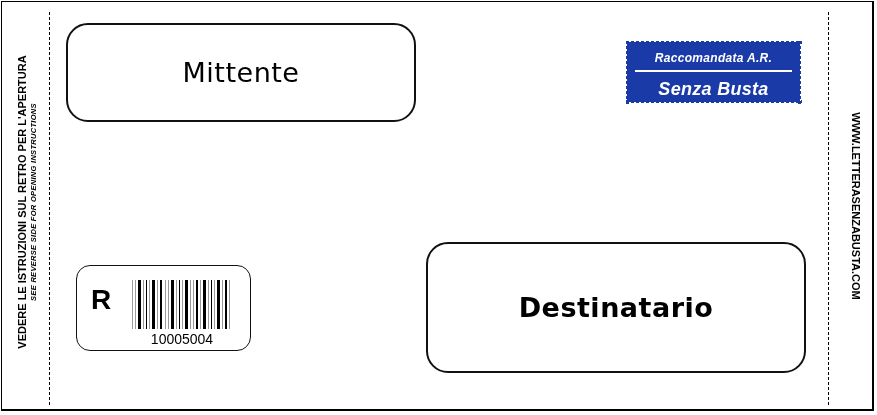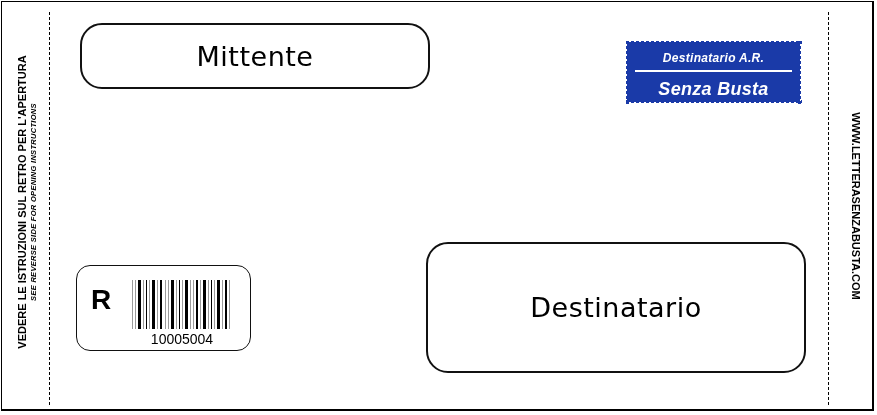--- a/index.html
+++ b/index.html
@@ -9,22 +9,22 @@
     .dash.left { left: 47px; }
     .dash.right { left: 826px; }
     .vtext-left { position: absolute; left: 4px; top: 0; width: 42px; height: 410px; }
     .vtext-left .inner { position: absolute; left: 21px; top: 200px; transform: translate(-50%, -50%) rotate(-90deg); white-space: nowrap; text-align: center; }
     .vtext-left .l1 { display: block; font-weight: bold; font-size: 11px; color: #000; line-height: 13px; }
     .vtext-left .l2 { display: block; font-weight: bold; font-style: italic; font-size: 7.5px; color: #000; line-height: 10px; letter-spacing: 0.3px; }
     .vtext-right { position: absolute; left: 835px; top: 0; width: 38px; height: 410px; }
     .vtext-right .inner { position: absolute; left: 19px; top: 204px; transform: translate(-50%, -50%) rotate(90deg); white-space: nowrap; font-weight: bold; font-size: 11px; color: #000; }
     .box { position: absolute; border: 2px solid #111; border-radius: 22px; background: #fff; box-sizing: border-box; display: flex; align-items: center; justify-content: center; }
     .box .label { font-family: "DejaVu Sans", sans-serif; font-size: 27px; color: #000; letter-spacing: 0.5px; }
-    .box.mittente { left: 80px; top: 23px; width: 350px; height: 66px; }
-    .box.destinatario { left: 426px; top: 242px; width: 380px; height: 131px; }
+    .box.mittente { left: 66px; top: 23px; width: 350px; height: 99px; }
+    .box.destinatario { left: 426px; top: 242px; width: 380px; height: 131px; font-weight: bold; }
     .stamp-wrap { position: absolute; left: 625px; top: 40px; width: 177px; height: 64px; }
     .stamp-bg { position: absolute; inset: 2px; background: #1a3aa8; }
     .stamp-edge { position: absolute; background: radial-gradient(circle, #1a3aa8 1.6px, transparent 1.9px); background-size: 5px 5px; }
     .stamp-edge.top { left: 0; right: 0; top: 0; height: 5px; background-position: 0 0; }
     .stamp-edge.bottom { left: 0; right: 0; bottom: 0; height: 5px; }
     .stamp-edge.lft { top: 0; bottom: 0; left: 0; width: 5px; }
     .stamp-edge.rgt { top: 0; bottom: 0; right: 0; width: 5px; }
     .stamp-text { position: absolute; left: 0; right: 0; text-align: center; color: #fff; font-weight: bold; font-style: italic; font-family: "Liberation Sans", sans-serif; }
     .stamp-text.t1 { top: 11px; font-size: 12px; letter-spacing: 0.3px; }
     .stamp-line { position: absolute; left: 10px; right: 10px; top: 30px; height: 2px; background: #fff; }
@@ -58,21 +58,21 @@
 <div class="box mittente">
   <span class="label">Mittente</span>
 </div>
 
 <div class="stamp-wrap">
   <div class="stamp-edge top"></div>
   <div class="stamp-edge bottom"></div>
   <div class="stamp-edge lft"></div>
   <div class="stamp-edge rgt"></div>
   <div class="stamp-bg"></div>
-  <div class="stamp-text t1">Destinatario A.R.</div>
+  <div class="stamp-text t1">Raccomandata A.R.</div>
   <div class="stamp-line"></div>
   <div class="stamp-text t2">Senza Busta</div>
 </div>
 
 <div class="rlabel">
   <div class="r">R</div>
   <div class="barcode">
     <span style="left:0px;width:1px" class="g"></span>
     <span style="left:3px;width:1px" class="g"></span>
     <span style="left:6px;width:3px"></span>

